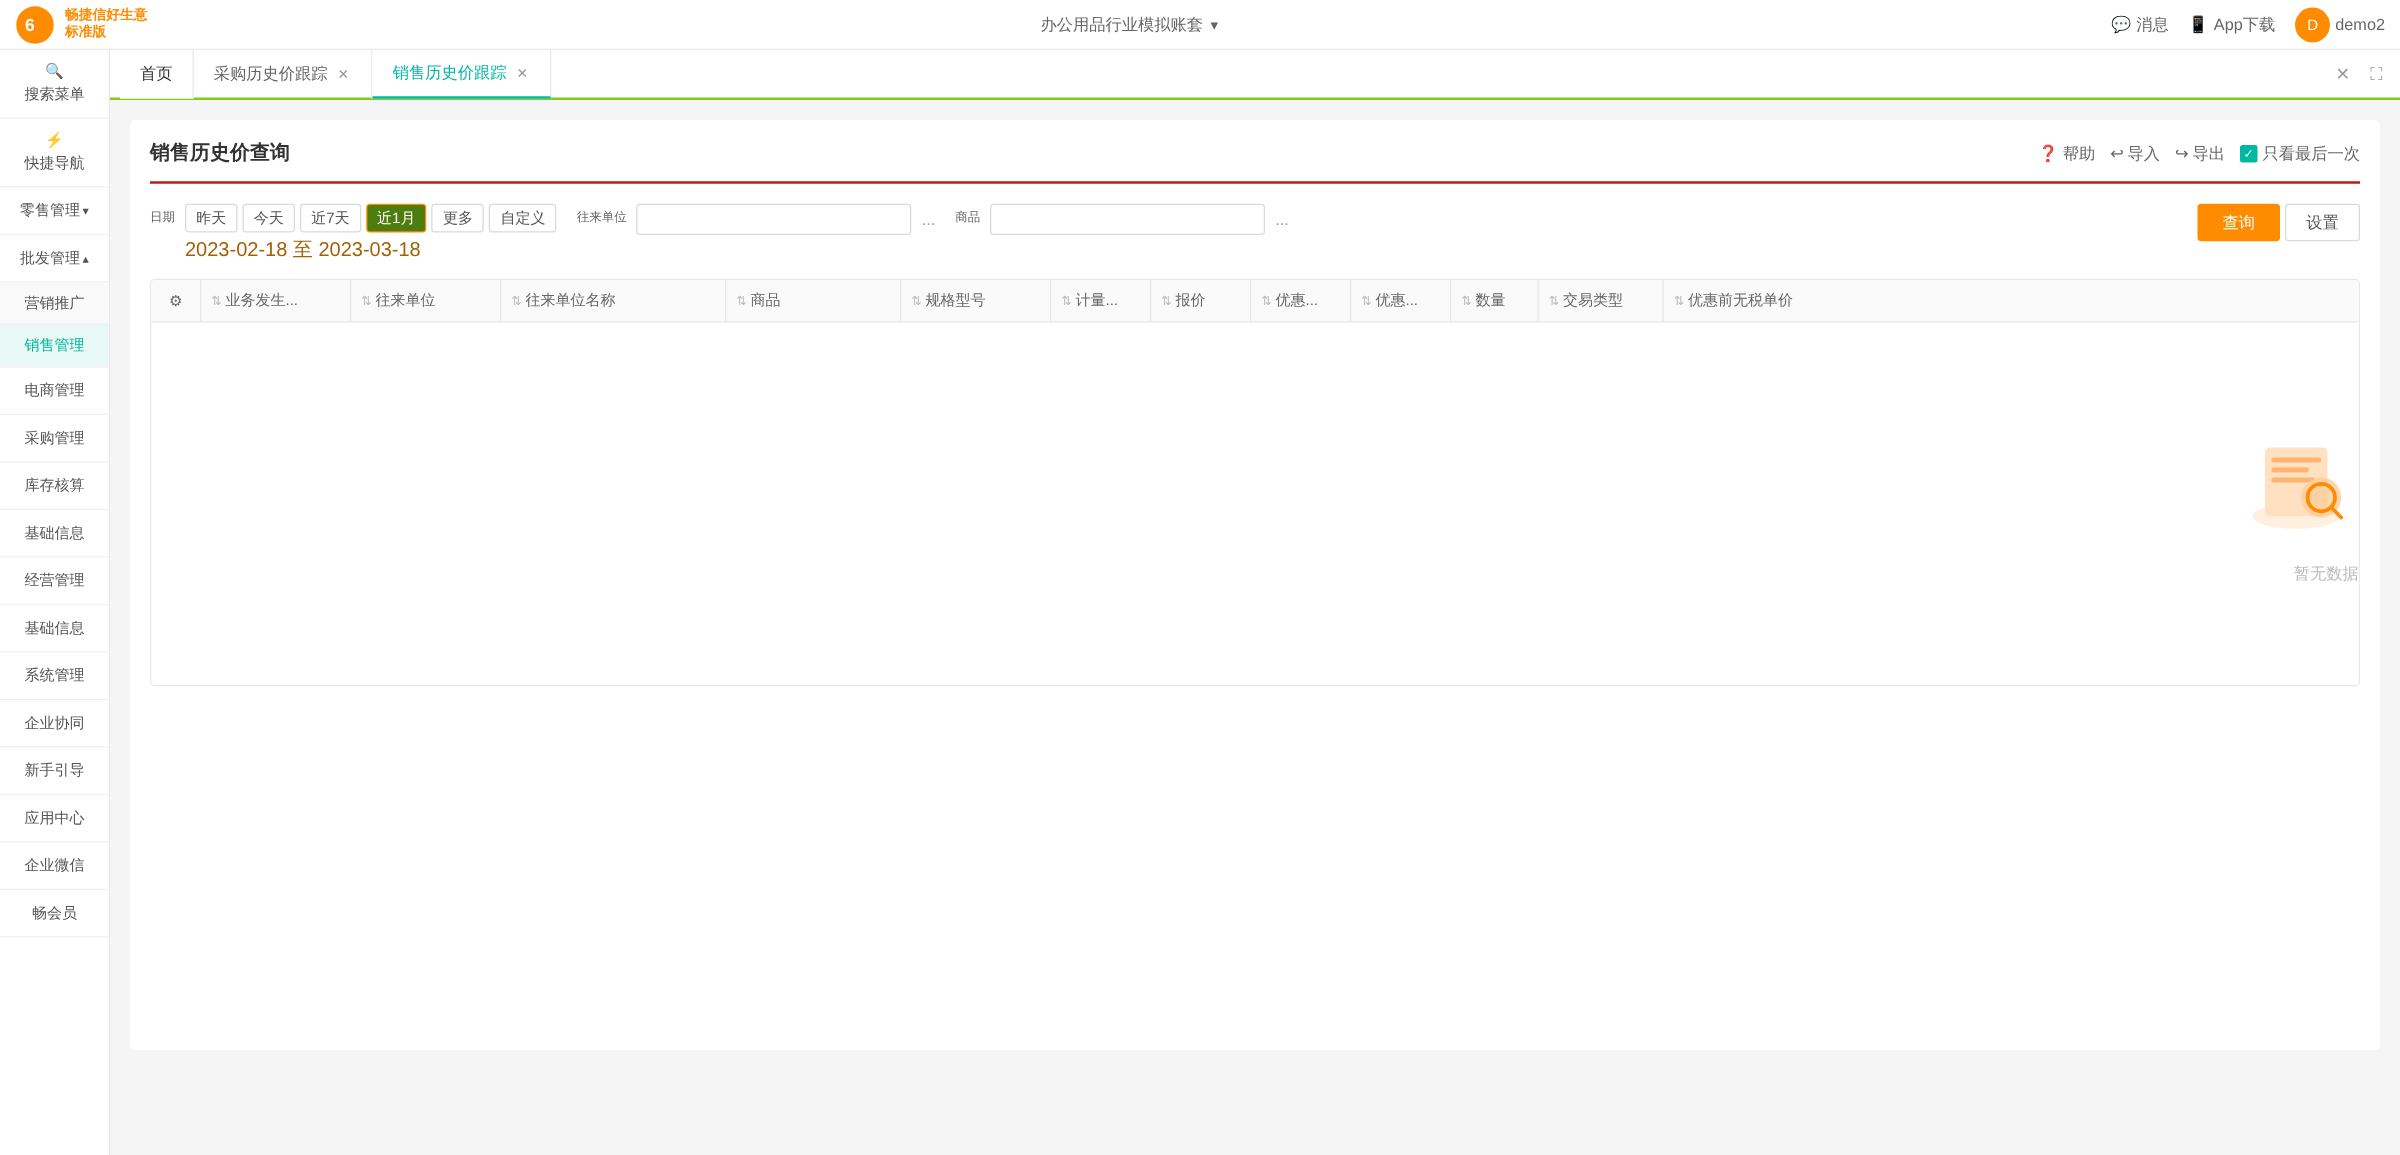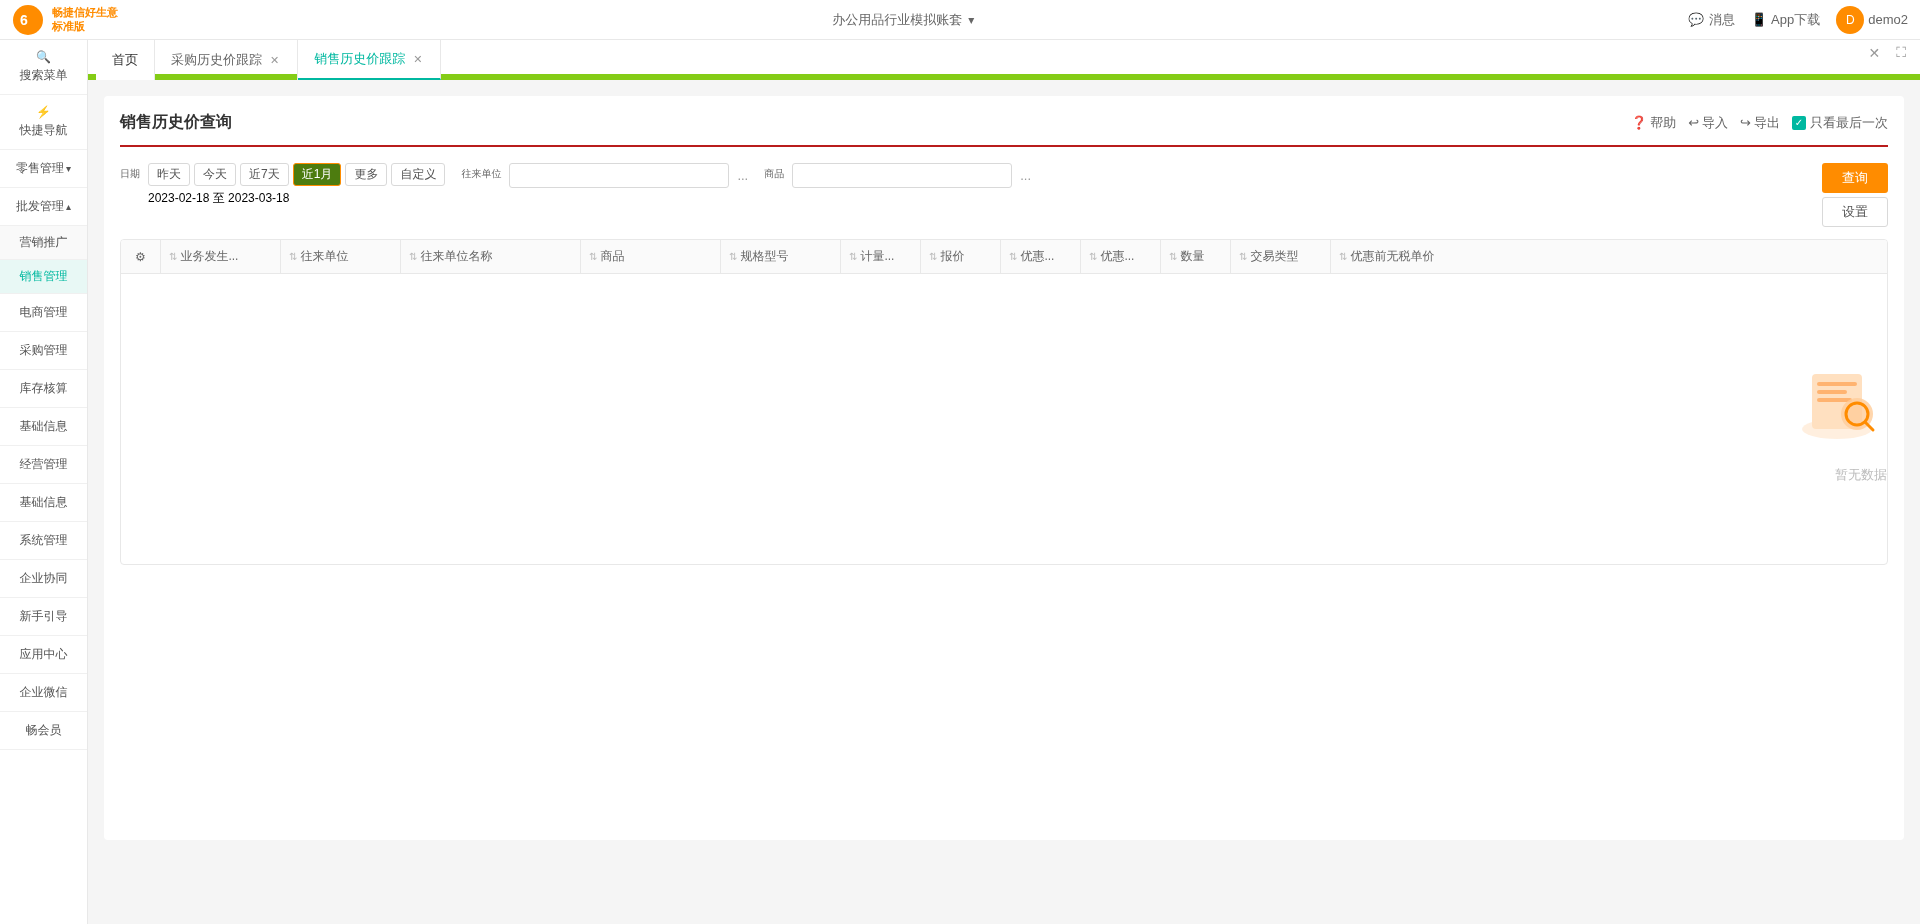--- a/index.html
+++ b/index.html
@@ -117,23 +117,23 @@
       flex: 1;
       display: flex;
       flex-direction: column;
       overflow: hidden;
     }
 
     
     .tab-bar {
       height: 40px;
       background: #fff;
-      border-bottom: 6px solid #84cc16;
-      display: flex;
-      align-items: flex-start;
+      border-bottom: 2px solid #84cc16;
+      display: flex;
+      align-items: center;
       flex-shrink: 0;
       padding: 0 8px;
       gap: 0;
     }
     .tab {
       height: 40px;
       display: flex;
       align-items: center;
       padding: 0 16px;
       cursor: pointer;
@@ -266,22 +266,22 @@
       cursor: pointer;
       font-size: 12px;
       color: #555;
     }
     .date-btn.active {
       background: #4d7c0f;
       color: #fff;
       border-color: #ff8c00;
     }
     .date-range-text {
-      font-size: 12px;
-      color: #000000;
+      font-size: 16px;
+      color: #a16207;
     }
     .filter-input-group {
       display: flex;
       align-items: center;
       gap: 8px;
     }
     .filter-input {
       border: 1px solid #d9d9d9;
       border-radius: 3px;
       padding: 4px 8px;
@@ -306,21 +306,21 @@
       background: #fff;
       color: #555;
       border: 1px solid #d9d9d9;
       border-radius: 3px;
       padding: 5px 16px;
       cursor: pointer;
       font-size: 13px;
     }
     .filter-actions {
       display: flex;
-      flex-direction: column;
+      flex-direction: row;
       gap: 4px;
       margin-left: auto;
     }
 
     
     .table-container {
       border: 1px solid #e8e8e8;
       border-radius: 4px;
       overflow: hidden;
       margin-top: 8px;

